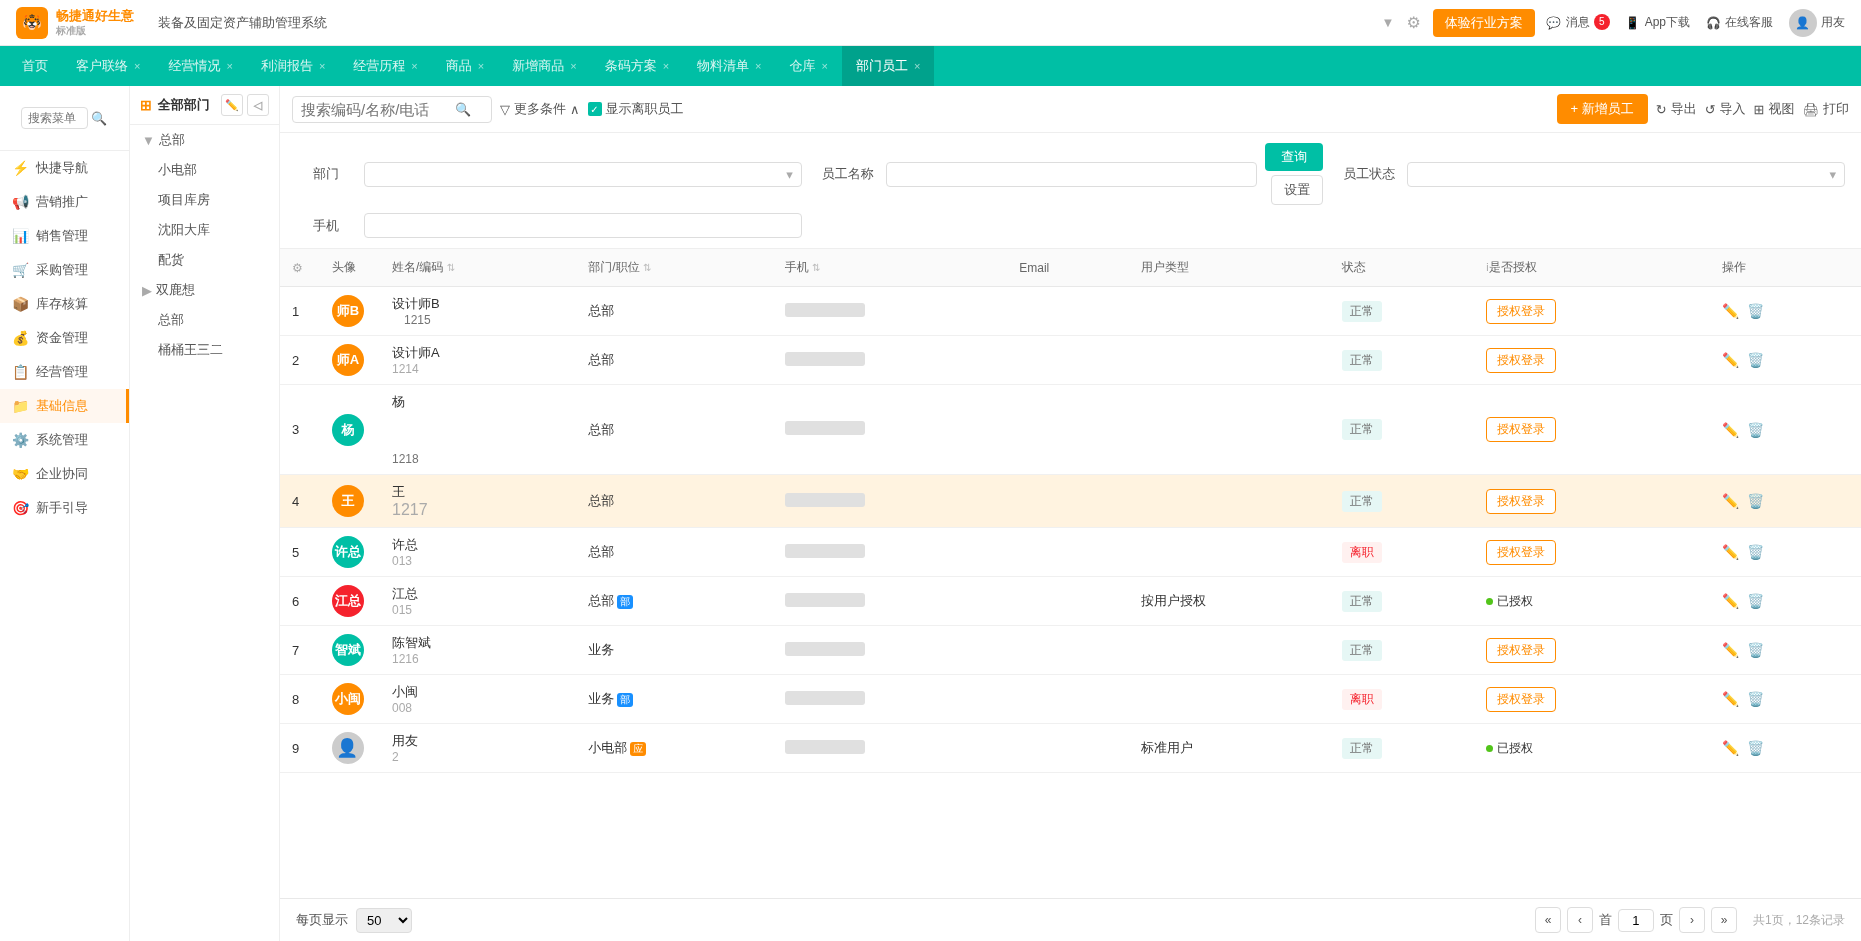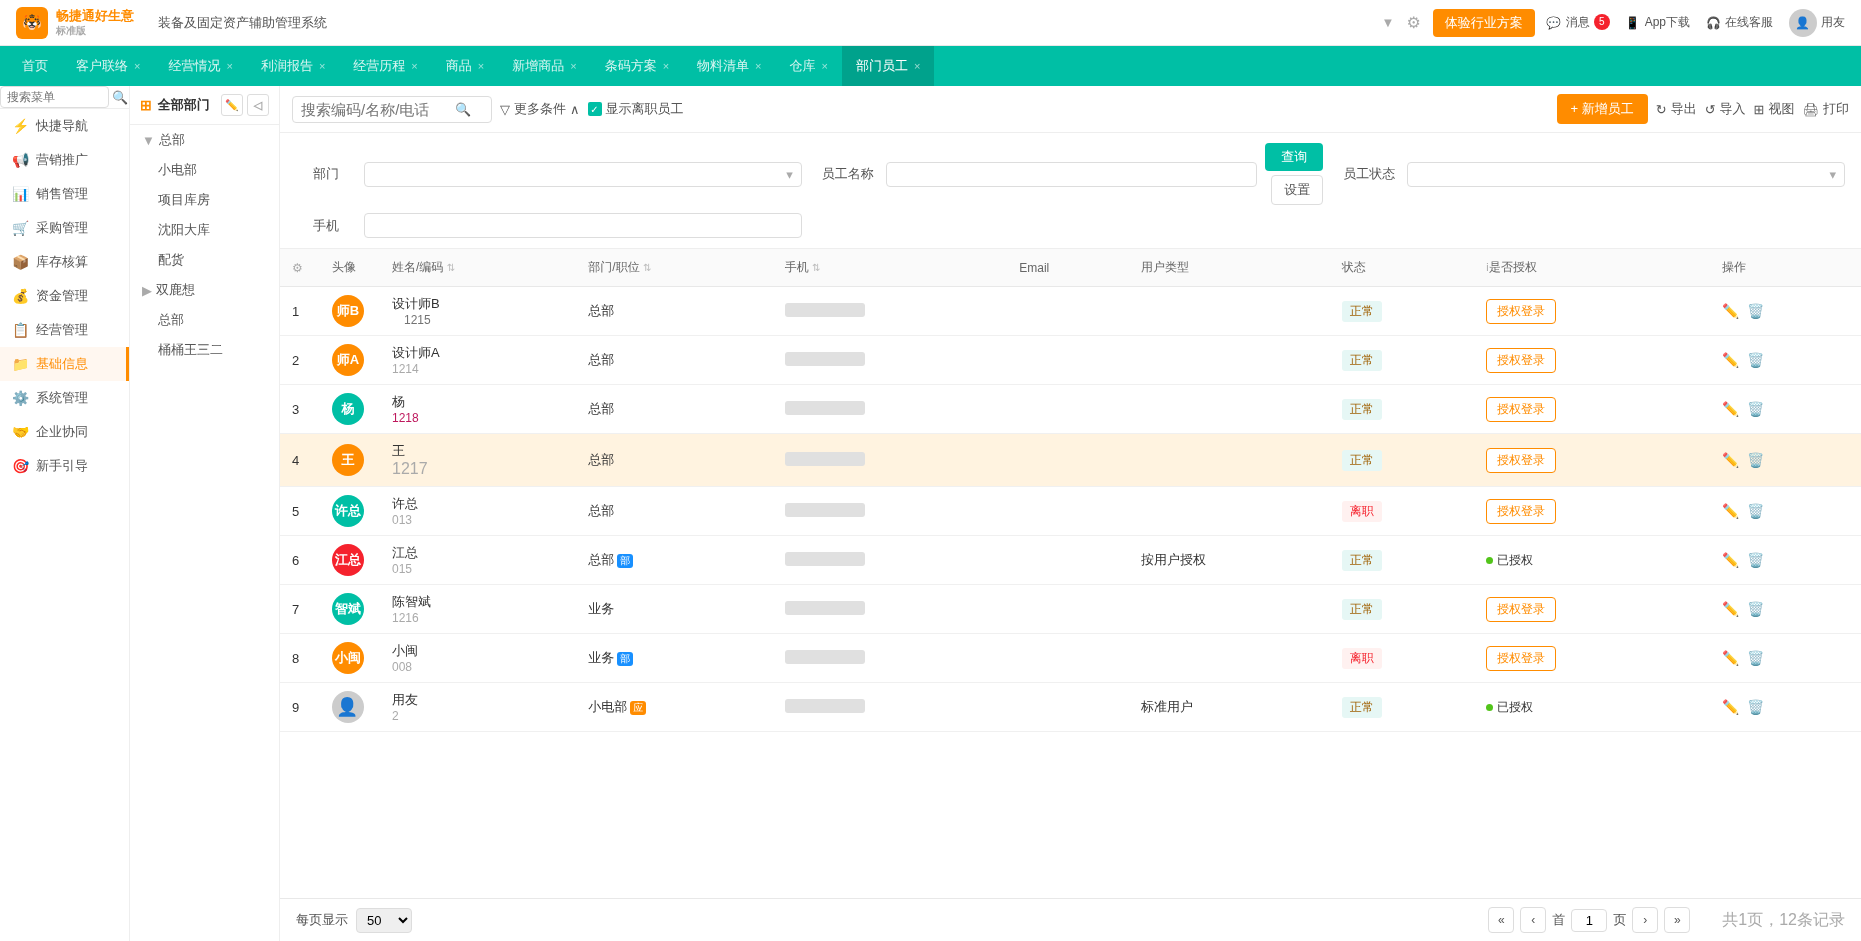--- a/index.html
+++ b/index.html
@@ -36,21 +36,21 @@
       position: relative; gap: 4px;
     }
     .nav-tab.active { background: rgba(0,0,0,0.15); color: #fff; }
     .nav-tab .close-x { color: rgba(255,255,255,0.6); font-size: 11px; margin-left: 2px; }
 
     
     .layout { display: flex; height: calc(941px - 86px); overflow: hidden; }
 
     
     .sidebar { width: 130px; background: #fff; border-right: 1px solid #eee; display: flex; flex-direction: column; overflow-y: auto; flex-shrink: 0; }
-    .sidebar-search { display: flex; align-items: center; padding: 0; border-bottom: 1px solid #eee; gap: 4px; justify-content: flex-end; }
+    .sidebar-search { display: flex; align-items: center; padding: 21px; border-bottom: 1px solid #eee; gap: 4px; justify-content: flex-end; }
     .sidebar-search input { border: 1px solid #ddd; border-radius: 4px; padding: 3px 6px; font-size: 12px; width: 100%; outline: none; }
     .sidebar-item {
       display: flex; align-items: center; gap: 6px;
       padding: 8px 12px; cursor: pointer; font-size: 13px; color: #555;
     }
     .sidebar-item.active { background: #fff7f0; color: #ff8c00; border-right: 3px solid #ff8c00; }
     .sidebar-icon { font-size: 14px; width: 18px; text-align: center; }
 
     
     .left-tree { width: 150px; background: #fff; border-right: 1px solid #eee; overflow-y: auto; flex-shrink: 0; }
@@ -82,38 +82,38 @@
 
     
     .table-container { flex: 1; overflow-y: auto; background: #fff; }
     table { width: 100%; border-collapse: collapse; }
     thead tr { background: #fafafa; border-bottom: 1px solid #e8e8e8; }
     th { padding: 10px 12px; font-size: 12px; color: #666; font-weight: normal; text-align: left; white-space: nowrap; }
     td { padding: 8px 12px; font-size: 13px; color: #333; border-bottom: 1px solid #f0f0f0; vertical-align: middle; }
     tr.highlighted { background: #fff3e0; }
     .avatar-circle { width: 32px; height: 32px; border-radius: 50%; display: flex; align-items: center; justify-content: center; color: #fff; font-size: 13px; font-weight: bold; }
     .status-badge { display: inline-block; padding: 2px 8px; border-radius: 3px; font-size: 12px; }
-    .status-normal { background: #e6f7f5; color: #a16207; }
+    .status-normal { background: #e6f7f5; color: #737373; }
     .status-resigned { background: #fff1f0; color: #f5222d; }
     .auth-btn { border: 1px solid #ff8c00; color: #ff8c00; background: #fff; border-radius: 4px; padding: 3px 10px; font-size: 12px; cursor: pointer; }
     .authorized { color: #333; font-size: 12px; display: flex; align-items: center; gap: 4px; }
     .green-dot { width: 7px; height: 7px; border-radius: 50%; background: #52c41a; display: inline-block; }
     .action-btns { display: flex; gap: 8px; align-items: center; }
     .action-icon { color: #aaa; cursor: pointer; font-size: 14px; }
     .phone-blur { display: inline-block; width: 80px; height: 14px; background: #e0e0e0; border-radius: 3px; }
     .dept-badge { display: inline-flex; align-items: center; justify-content: center; background: #1890ff; color: #fff; border-radius: 3px; padding: 0 3px; font-size: 10px; margin-left: 3px; }
 
     
     .table-footer { display: flex; align-items: center; padding: 8px 16px; background: #fff; border-top: 1px solid #e8e8e8; gap: 8px; font-size: 13px; color: #555; }
     .page-size-label { white-space: nowrap; }
     .page-size-select { border: 1px solid #ddd; border-radius: 4px; padding: 3px 6px; font-size: 13px; outline: none; }
     .page-nav { display: flex; align-items: center; gap: 6px; margin-left: auto; }
     .page-nav-btn { width: 26px; height: 26px; border: 1px solid #ddd; border-radius: 4px; display: flex; align-items: center; justify-content: center; cursor: pointer; color: #555; font-size: 12px; }
     .page-input { border: 1px solid #ddd; border-radius: 4px; width: 36px; text-align: center; padding: 3px; font-size: 13px; outline: none; }
-    .total-info { margin-left: 24px; color: #aaa; font-size: 16px; }
+    .total-info { margin-left: 8px; color: #aaa; font-size: 12px; }
 
     
     .gear-icon { color: #aaa; cursor: pointer; }
     .sort-arrow { color: #bbb; font-size: 10px; }
     .info-icon { color: #aaa; font-size: 11px; }
   </style>
 </head>
 <body>
 
 <div class="top-bar">
@@ -401,21 +401,21 @@
         </div>
       </td>
     </tr>
             <tr>
       <td>3</td>
       <td>
                 <div class="avatar-circle" style="background:#00bfa5;">杨</div>
               </td>
       <td>
         <div>杨</div>
-        <div style="color:#be185d;font-size:12px;">1218</div>
+        <div style="color:#737373;font-size:12px;margin-top:41px;">1218</div>
       </td>
       <td>总部</td>
       <td><span class="phone-blur"></span></td>
       <td></td>
       <td></td>
       <td><span class="status-badge status-normal">正常</span></td>
       <td><button class="auth-btn">授权登录</button></td>
       <td></td>
       <td>
         <div class="action-btns">

